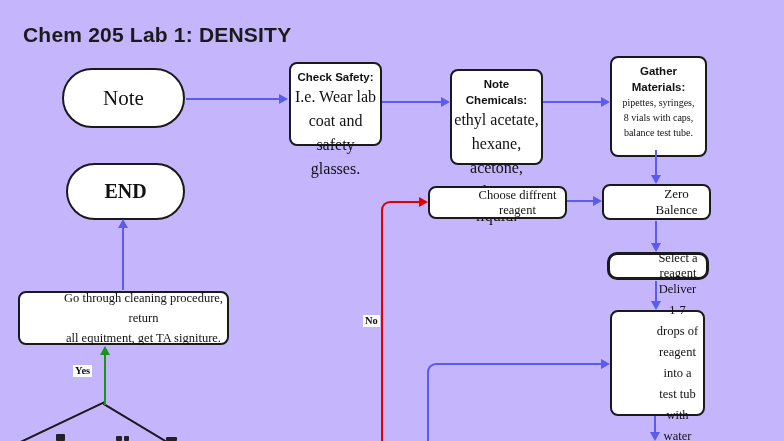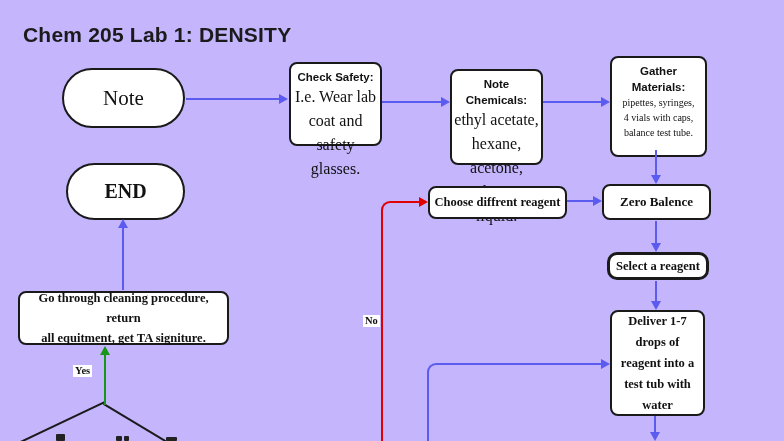--- a/index.html
+++ b/index.html
@@ -18,21 +18,21 @@
   .end{left:66px;top:163px;width:119px;height:57px;font-size:20px;font-weight:bold;}
 
   .procbox{justify-content:flex-start;padding-top:5px;}
   .hdr{font-family:"Liberation Sans",sans-serif;font-weight:bold;font-size:11.5px;line-height:1.4;white-space:pre-line;}
   .bdy{font-size:16px;line-height:1.5;white-space:pre-line;}
   .check{left:289px;top:62px;width:93px;height:84px;}
   .note{left:450px;top:69px;width:93px;height:96px;}
   .gather{left:610px;top:56px;width:97px;height:101px;}
   .gather .bdy{font-size:10px;}
 
-  .bserif{font-weight:bold;font-size:12.5px;}
+  .bserif{font-weight:normal;font-size:12.5px;padding-left:40px;}
   .choose{left:428px;top:186px;width:139px;height:33px;}
   .zero{left:602px;top:184px;width:109px;height:36px;font-size:13px;}
   .select{left:607px;top:252px;width:102px;height:28px;border-width:3px;border-radius:10px;}
   .deliver{left:610px;top:310px;width:95px;height:106px;border-width:2.5px;line-height:21px;}
   .cleaning{left:18px;top:291px;width:211px;height:54px;border-width:2.5px;line-height:20px;align-items:center;}
 
   
   .hline,.vline,.arr,.elbow,.dline,.mark{position:absolute;}
   .hline{height:2px;background:#5b5bef;}
   .vline{width:2px;background:#5b5bef;}
@@ -80,21 +80,21 @@
     <span class="hdr">Note
 Chemicals:</span>
     <span class="bdy">ethyl acetate,
 hexane, acetone,
 unknown liquid.</span>
   </div>
   <div class="node procbox gather">
     <span class="hdr">Gather
 Materials:</span>
     <span class="bdy">pipettes, syringes,
-4 vials with caps,
+8 vials with caps,
 balance test tube.</span>
   </div>
 
   <div class="node bserif choose">
     <span class="lbl">Choose diffrent reagent</span>
   </div>
   <div class="node bserif zero">
     <span class="lbl">Zero Balence</span>
   </div>
   <div class="node bserif select">

